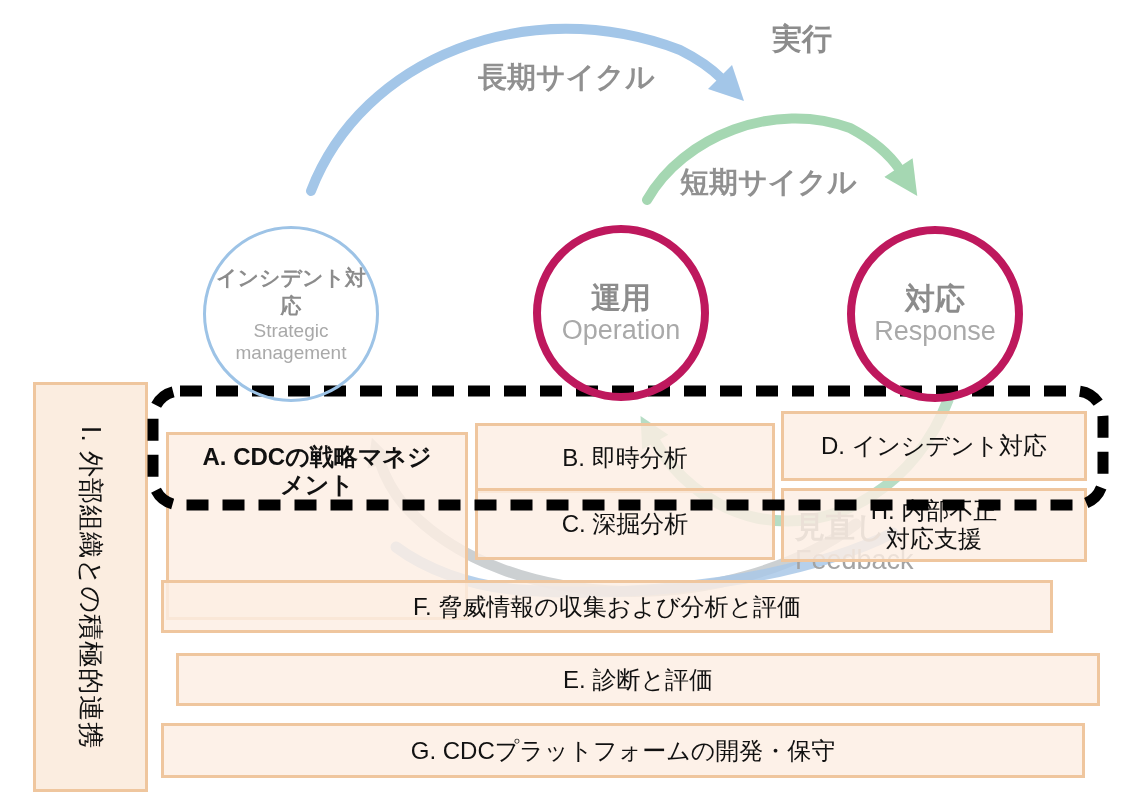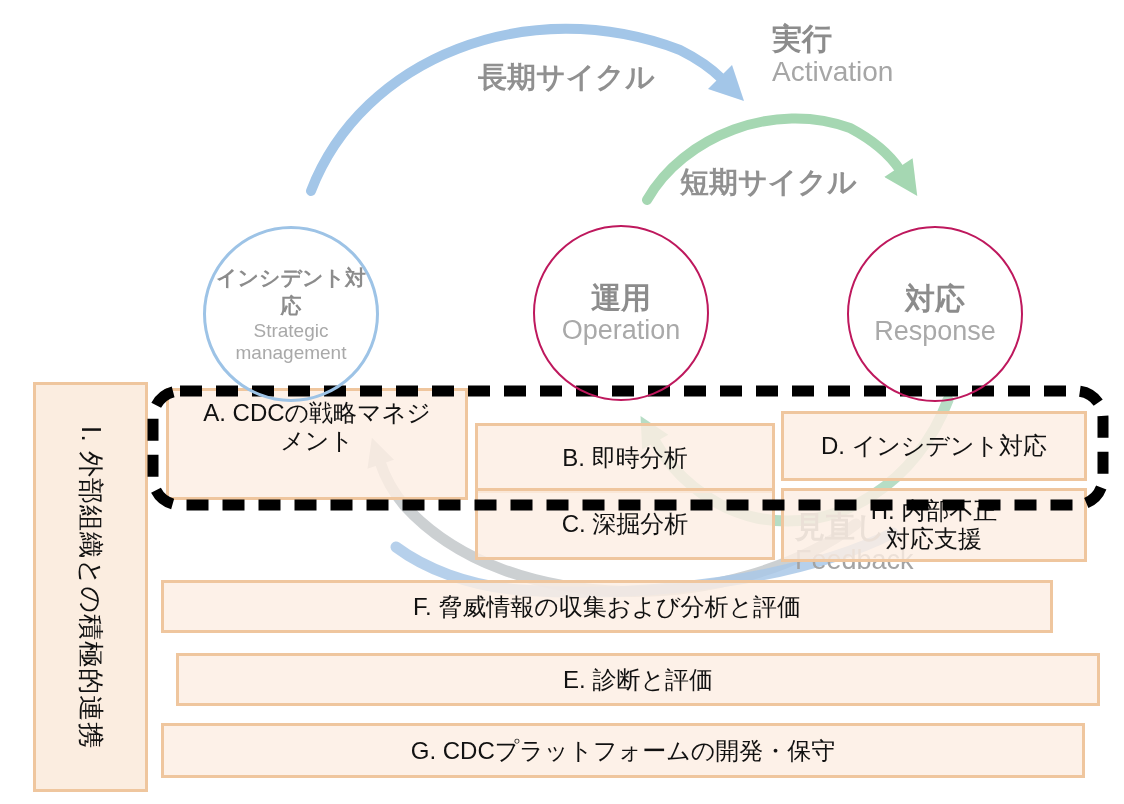--- a/index.html
+++ b/index.html
@@ -36,21 +36,21 @@
   }
 
   
   .circle{
     position:absolute;z-index:4;width:176px;height:176px;border-radius:50%;
     box-sizing:border-box;background:transparent;
     display:flex;flex-direction:column;align-items:center;justify-content:center;
     text-align:center;
   }
   .circle.blue{border:3px solid #9DC3E6;}
-  .circle.green{border:2px solid #be185d;}
+  .circle.green{border:8px solid #be185d;}
   .circle .jp{font-weight:bold;color:#8C8C8C;}
   .circle .en{color:#A9A9A9;}
   #circle-strategic .jp{font-size:21px;}
   #circle-strategic .en{font-size:19px;line-height:22px;width:130px;}
   .circle.big .jp{font-size:30px;line-height:34px;}
   .circle.big .en{font-size:27px;}
 
   
   .cyc-label{position:absolute;z-index:5;font-weight:bold;color:#909090;font-size:29px;white-space:nowrap;}
   .stage-label{position:absolute;z-index:5;white-space:nowrap;}
@@ -83,21 +83,21 @@
 
 <div class="stage-label" id="feedback-label" style="left:795px;top:510px;">
   <span class="jp">見直し</span>
   <span class="en">Feedback</span>
 </div>
 
 <div class="vbox">
   <span class="vlbl">Ⅰ. 外部組織との積極的連携</span>
 </div>
 
-<div class="pbox top-align" style="left:166px;top:388px;width:302px;height:112px;">
+<div class="pbox top-align" style="left:166px;top:432px;width:302px;height:188px;font-weight:bold;">
   <div class="lbl" style="padding-top:8px;">
     <span style="display:block;">A. CDCの戦略マネジ</span>
     <span style="display:block;">メント</span>
   </div>
 </div>
 
 <div class="pbox" style="left:475px;top:423px;width:300px;height:70px;">
   <span class="lbl">B. 即時分析</span>
 </div>
 
@@ -158,14 +158,13 @@
 <div class="circle green big" style="left:847px;top:226px;">
   <span class="jp">対応</span>
   <span class="en">Response</span>
 </div>
 
 <div class="cyc-label" style="left:478px;top:58px;">長期サイクル</div>
 <div class="cyc-label" style="left:680px;top:163px;">短期サイクル</div>
 
 <div class="stage-label" style="left:772px;top:22px;">
   <span class="jp">実行</span>
-  <span class="en">Activation</span>
 </div>
 
 </body></html>

